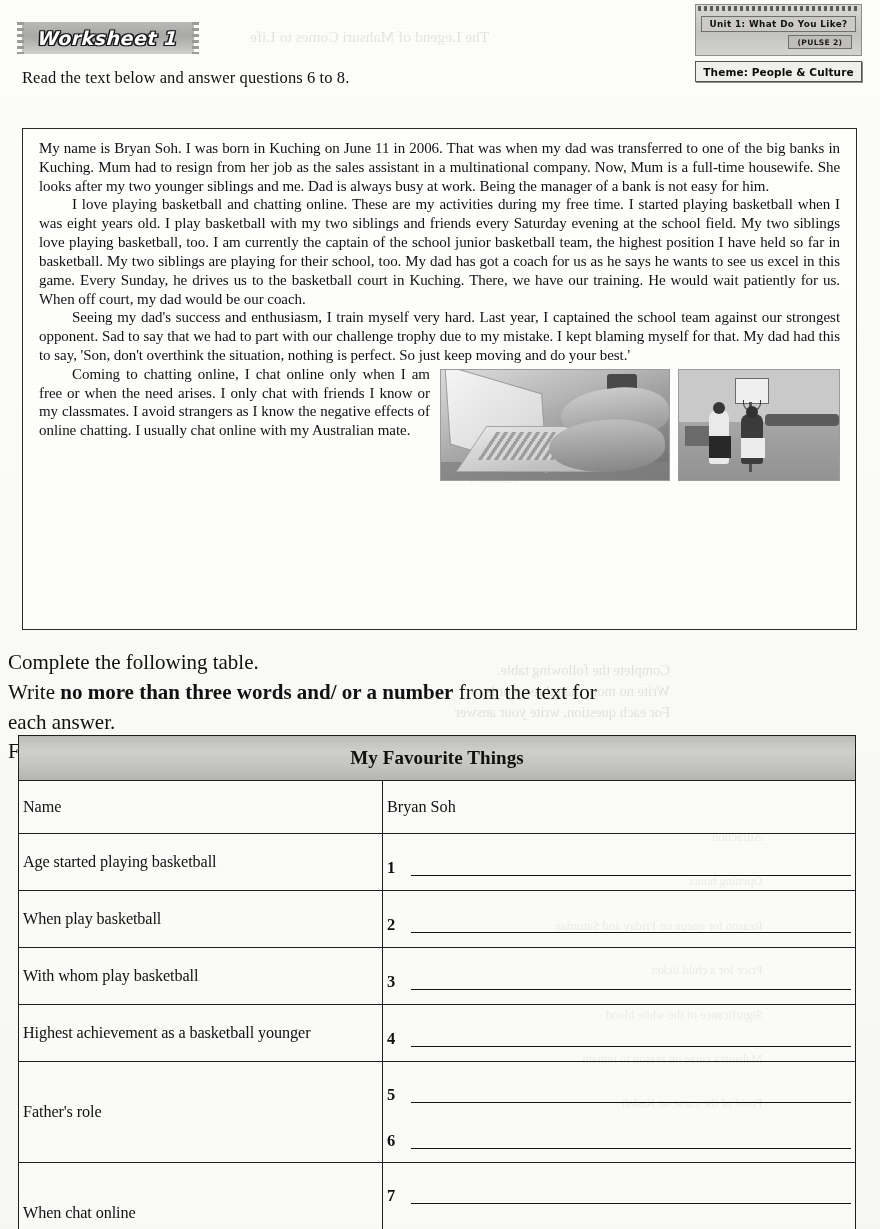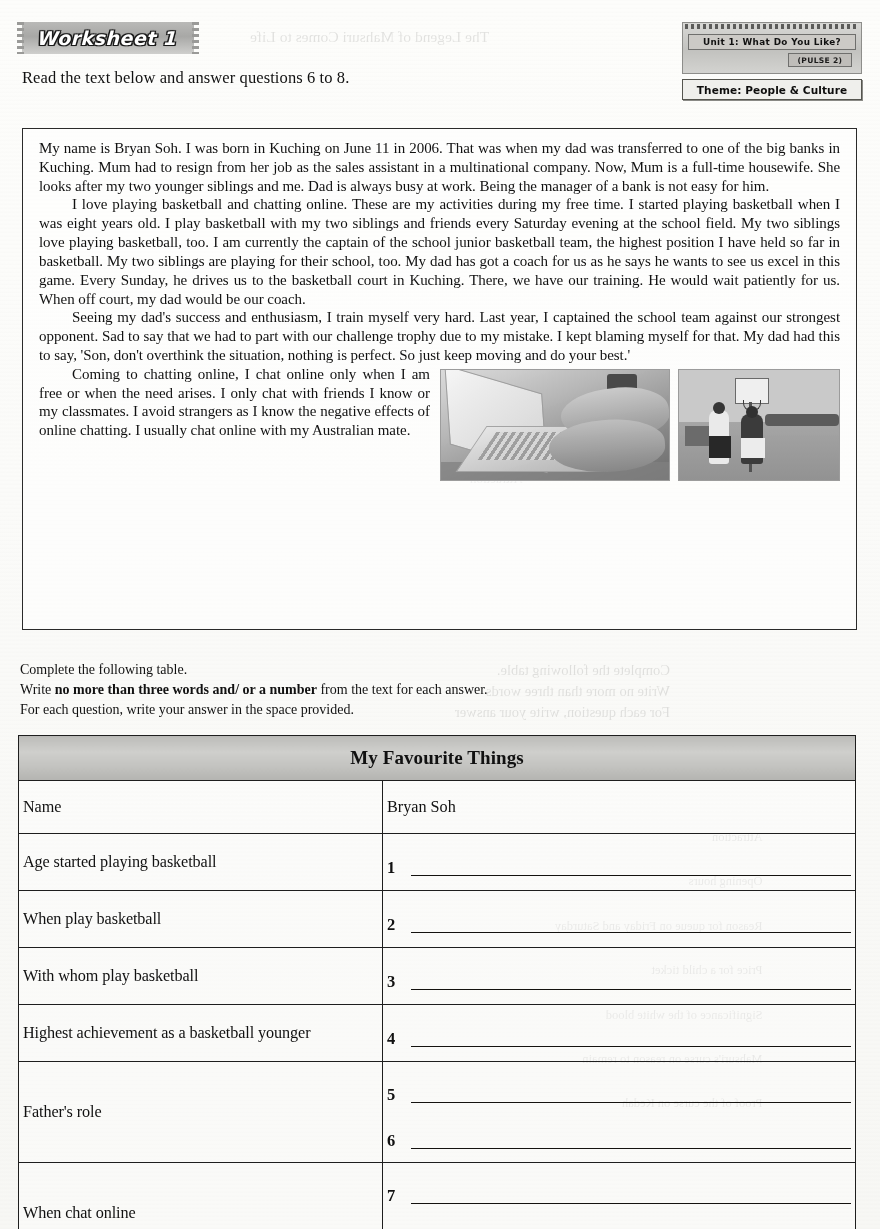--- a/index.html
+++ b/index.html
@@ -65,21 +65,21 @@
     transform:skewX(-4deg);
     position:relative;z-index:2;
   }
 
   .read-line{
     position:absolute;left:22px;top:68px;
     font-size:16.5px;letter-spacing:.1px;
   }
 
   
-  .unit-wrap{position:absolute;right:18px;top:22px;width:180px;}
+  .unit-wrap{position:absolute;right:18px;top:4px;width:167px;}
   .unit-box{
     position:relative;
     background:linear-gradient(180deg,#d8d8d5 0%,#c2c2bf 55%,#d3d3d0 100%);
     padding:7px 5px 6px 5px;
     border:1px solid #8d8d8a;
   }
   .unit-box::before{
     content:"";position:absolute;left:2px;right:2px;top:1px;height:5px;
     background:repeating-linear-gradient(90deg,#5c5c5a 0 3px, transparent 3px 6px);
   }
@@ -183,22 +183,22 @@
   .bb-p1{position:absolute;left:30px;top:40px;width:20px;height:54px;background:#e7e5e0;border-radius:8px 8px 3px 3px;}
   .bb-p1s{position:absolute;left:30px;top:66px;width:22px;height:22px;background:#2e2c29;}
   .bb-p1h{position:absolute;left:34px;top:32px;width:12px;height:12px;border-radius:50%;background:#3a3835;}
   .bb-p2{position:absolute;left:62px;top:44px;width:22px;height:50px;background:#403e3a;border-radius:8px 8px 3px 3px;}
   .bb-p2s{position:absolute;left:62px;top:68px;width:24px;height:20px;background:#e9e7e2;}
   .bb-p2h{position:absolute;left:67px;top:36px;width:12px;height:12px;border-radius:50%;background:#37352f;}
   .bb-box{position:absolute;left:6px;top:56px;width:26px;height:20px;background:#6e6c66;}
 
   
   .instructions{
-    position:absolute;left:20px;top:648px;width:620px;
-    font-size:14px;line-height:1.42;margin-top:12px;
+    position:absolute;left:8px;top:648px;width:620px;
+    font-size:21px;line-height:1.42;
   }
   .instructions b{font-weight:bold;}
 
   
   .tbl{
     position:absolute;left:18px;top:735px;width:838px;
     border-collapse:collapse;
     table-layout:fixed;
   }
   .tbl td,.tbl th{

